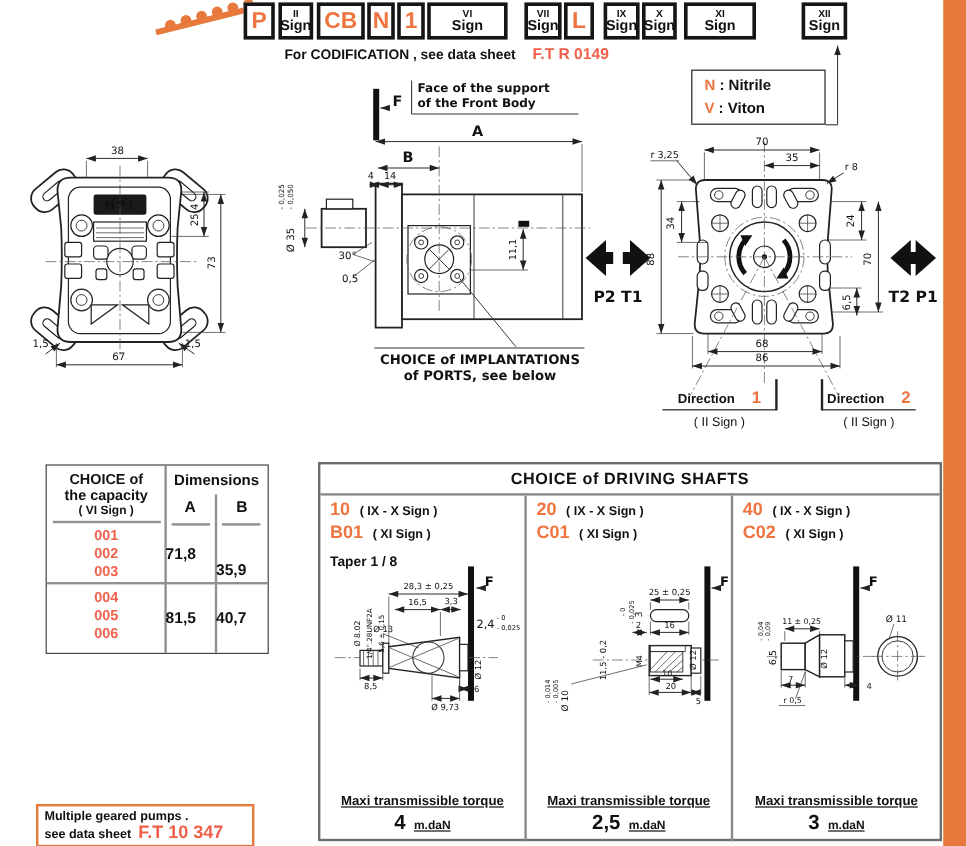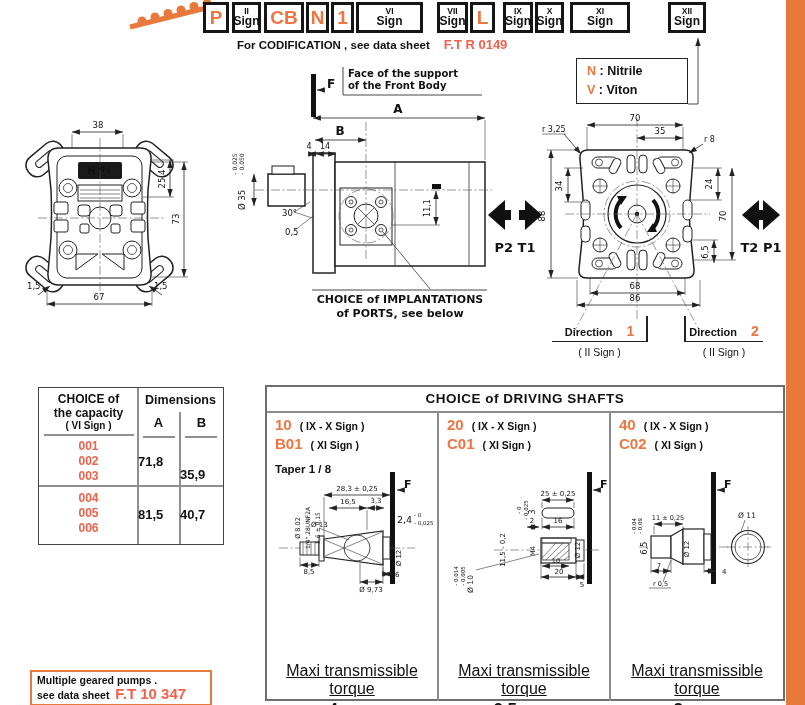--- a/index.html
+++ b/index.html
@@ -48,21 +48,21 @@
   .scols{display:flex;height:288px;}
   .scol{position:relative;width:172px;box-sizing:border-box;}
   .scol.bdr{border-right:2px solid #8a8a8a;}
   .shead{padding:3px 0 0 8px;}
   .sline{line-height:17px;white-space:nowrap;}
   .scode{color:var(--code);font-weight:bold;font-size:15px;}
   .ssub{font-weight:bold;font-size:10.5px;margin-left:8px;}
   .taper{position:absolute;top:50px;left:8px;font-size:11.5px;font-weight:bold;}
   .snotes{position:absolute;top:206px;width:100%;text-align:center;font-size:10.5px;font-weight:bold;}
   .torque{position:absolute;top:249px;width:100%;text-align:center;}
-  .tlabel{font-size:16px;font-weight:normal;text-decoration:underline;}
+  .tlabel{font-size:11px;font-weight:bold;text-decoration:underline;}
   .tval{font-size:17px;font-weight:bold;}
   .tunit{font-size:10px;font-weight:bold;text-decoration:underline;margin-left:7px;}
   
   .sealbox{position:absolute;left:576px;top:58px;width:112px;height:46px;border:1.2px solid #222;
            box-sizing:border-box;display:flex;flex-direction:column;justify-content:center;
            padding-left:10px;font-size:12.5px;font-weight:bold;line-height:19px;}
   .orange{color:var(--code);}
   .refc{color:var(--ref);}
   #codif{position:absolute;left:237px;top:37px;font-size:11.5px;font-weight:bold;
          display:flex;gap:14px;align-items:baseline;}

